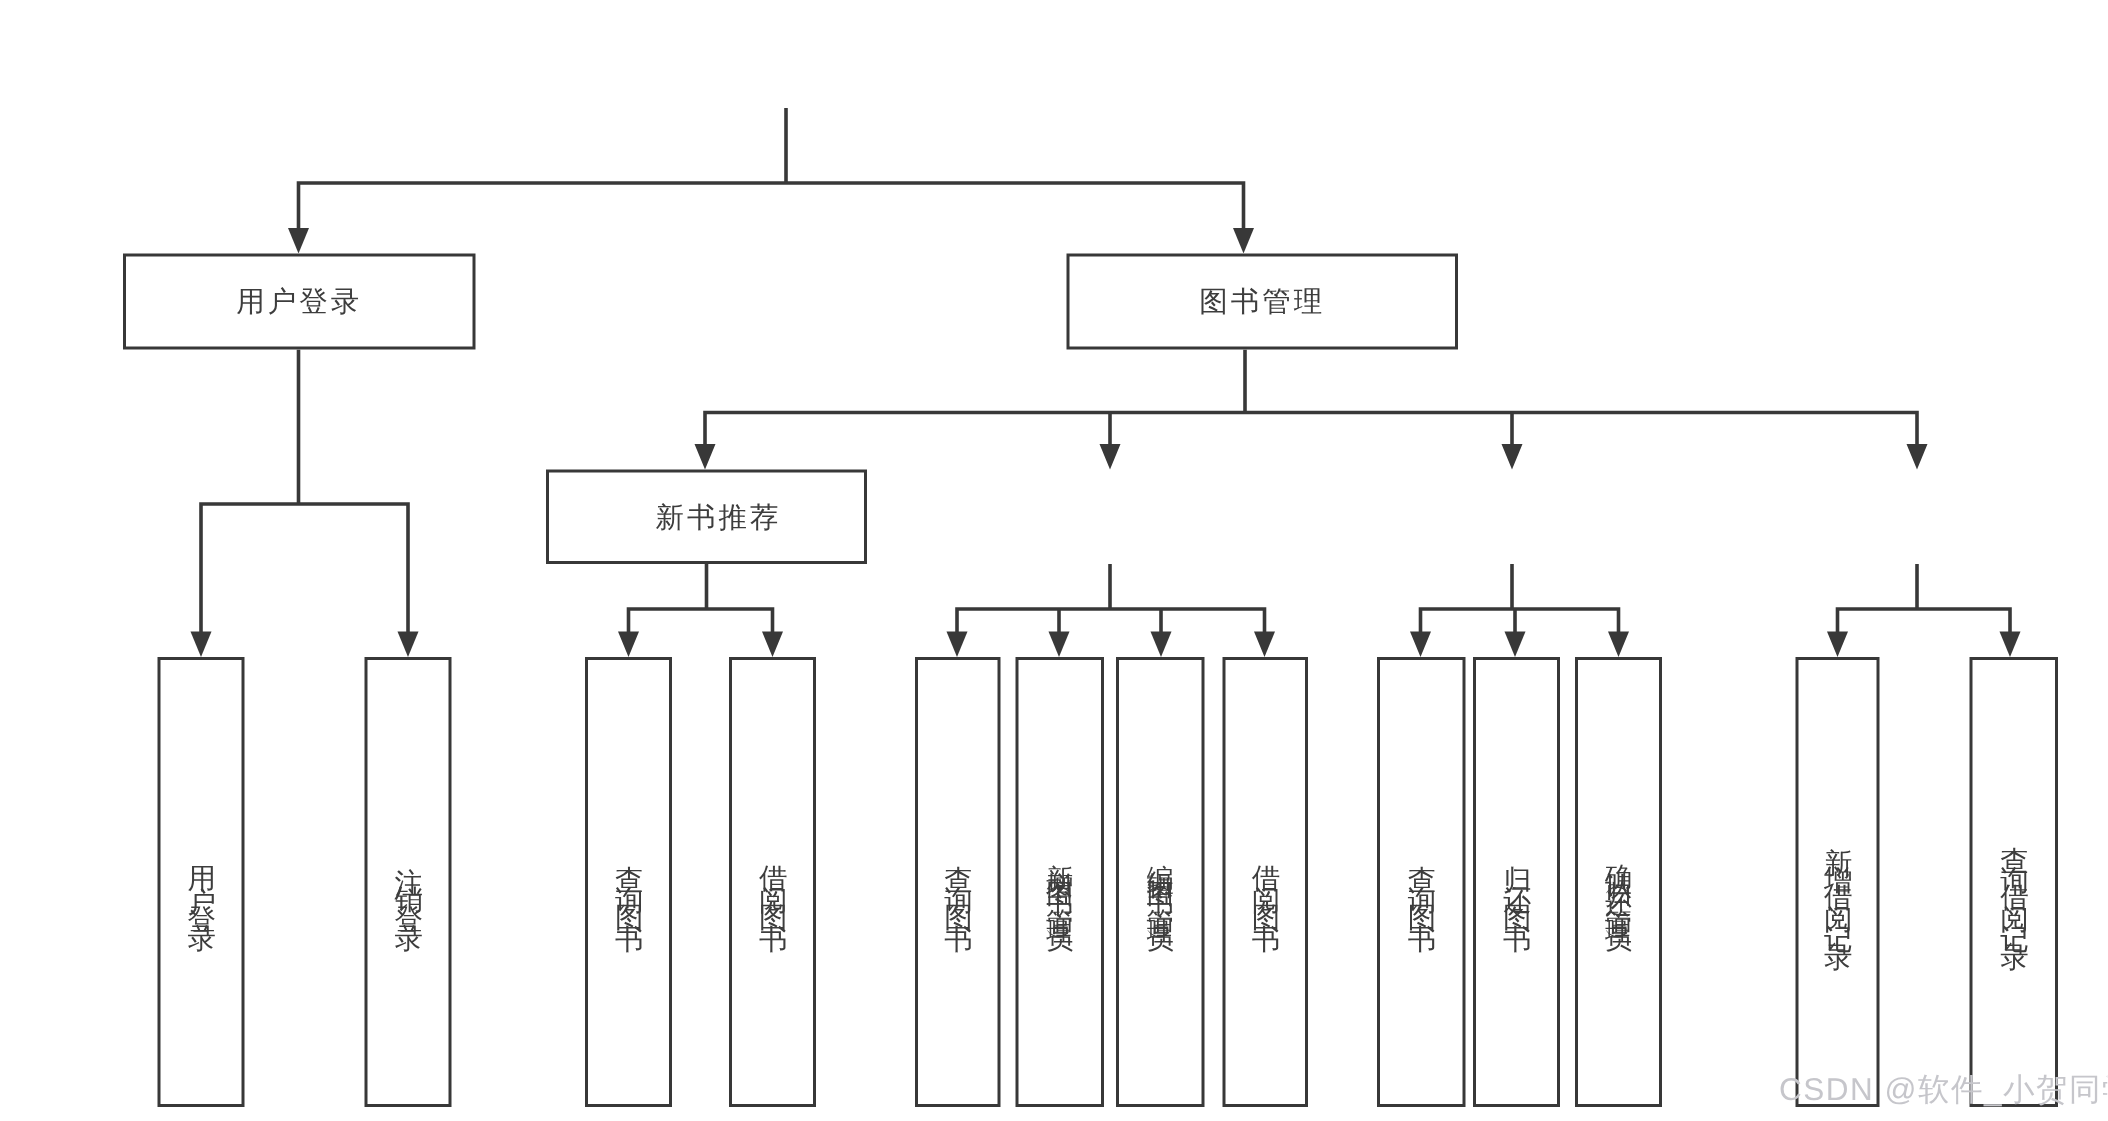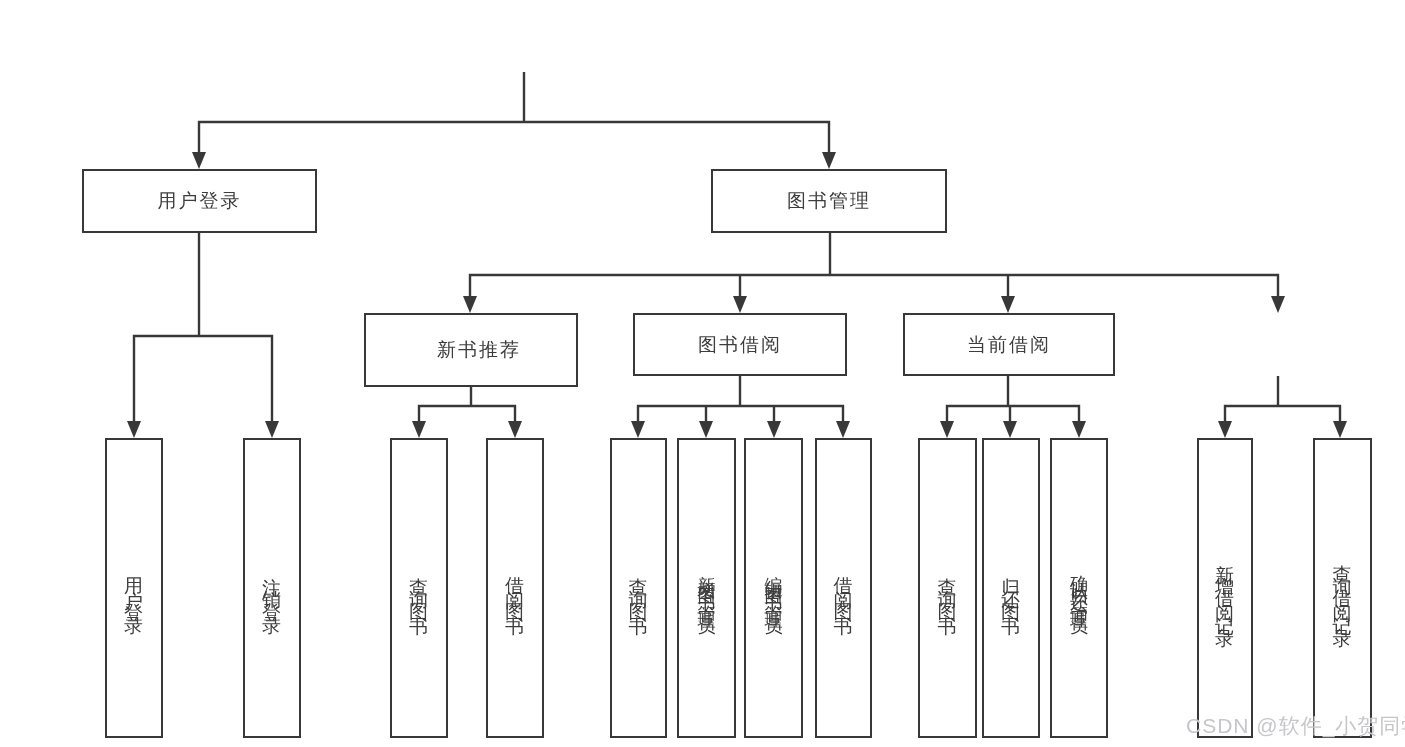--- a/index.html
+++ b/index.html
@@ -78,25 +78,23 @@
     <polygon points="1072,421 1086,421 1079,438"></polygon>
 
     <path d="M1278 376 V406"></path>
     <path d="M1225 422 V406 H1340 V422"></path>
     <polygon points="1218,421 1232,421 1225,438"></polygon>
     <polygon points="1333,421 1347,421 1340,438"></polygon>
   </svg>
 
 
   <div class="hbox" style="left:82px; top:169px; width:235px; height:64px;">用户登录</div>
-  <div class="hbox" style="left:711px; top:169px; width:236px; height:64px;">图书管理</div>
+  <div class="hbox" style="left:711px; top:169px; width:261px; height:64px;">图书管理</div>
 
-  <div class="hbox" style="left:364px; top:313px; width:214px; height:74px;padding-left:16px;">新书推荐</div>
-  <div class="hbox" style="left:633px; top:313px; width:214px; height:63px;">图书借阅</div>
-  <div class="hbox" style="left:903px; top:313px; width:212px; height:63px;">当前借阅</div>
+  <div class="hbox" style="left:364px; top:313px; width:214px; height:63px;padding-left:16px;">新书推荐</div>
 
   <div class="vbox" style="left:105px; width:58px;">
     <span class="vtext">用户登录</span>
   </div>
   <div class="vbox" style="left:243px; width:58px;">
     <span class="vtext">注销登录</span>
   </div>
 
   <div class="vbox" style="left:390px; width:58px;">
     <span class="vtext">查询图书</span>

